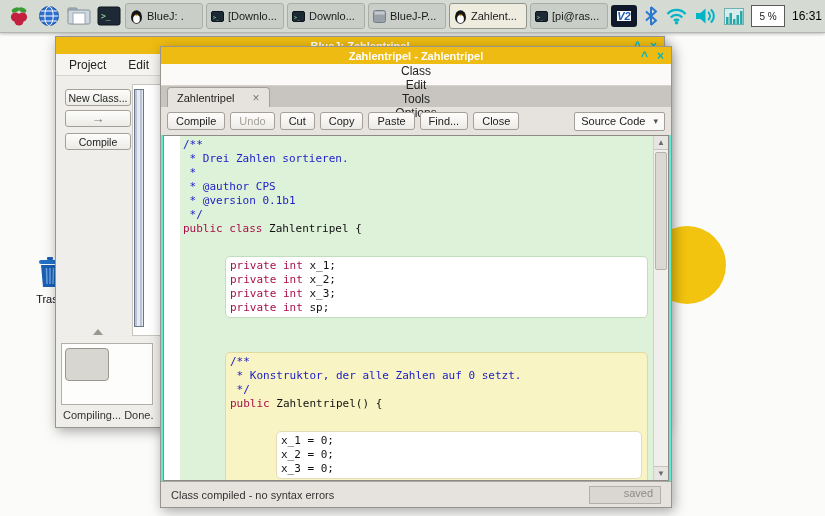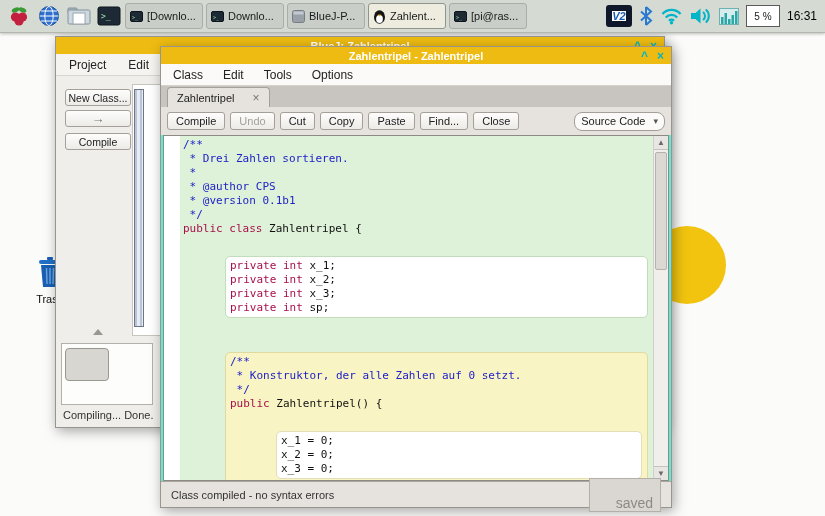--- a/index.html
+++ b/index.html
@@ -41,31 +41,31 @@
     background:repeating-linear-gradient(90deg,#b9c4d6 0 2px,#e8ecf2 2px 5px);}
   .bench-arrow{position:absolute;left:37px;top:253px;width:0;height:0;border-left:5px solid transparent;
     border-right:5px solid transparent;border-bottom:6px solid #9a978f;}
   .bench{position:absolute;left:5px;top:267px;width:92px;height:62px;background:#fdfdfc;border:1px solid #b3b0aa;}
   .bench-obj{position:absolute;left:3px;top:4px;width:44px;height:33px;background:#d8d6d1;border:1px solid #9a978f;border-radius:4px;}
   .mw-status{position:absolute;left:7px;top:333px;font-size:11px;color:#333;}
 
   
   #editor-window{left:160px;top:46px;width:512px;height:462px;z-index:20;background:#5eead4;}
   #editor-window .menubar{height:22px;background:#fbfaf8;border-bottom:1px solid #d5d2cc;display:flex;align-items:center;
-    gap:20px;padding:0 12px;font-size:12px;color:#222;}
+    padding:0 12px;font-size:12px;color:#222;flex-direction:column;}
   .menu-item{cursor:default;}
   .tabstrip{height:21px;background:#c8c5c0;display:flex;align-items:flex-end;padding-left:6px;}
   .tab{height:20px;background:#e6e3de;border:1px solid #a49f98;border-bottom:none;border-radius:4px 4px 0 0;
     display:flex;align-items:center;gap:18px;padding:0 9px;font-size:11px;color:#222;}
   .tab-close{color:#777;font-size:12px;line-height:1;}
   .toolbar{height:28px;background:#e6e3de;display:flex;align-items:center;padding:0 6px;gap:5px;}
   .tbtn{height:18px;padding:0 8px;font-size:11px;background:linear-gradient(#fefdfc,#edebe7);
     border:1px solid #a49f98;border-radius:3px;color:#222;display:flex;align-items:center;font-family:"Liberation Sans",sans-serif;}
   .tbtn.disabled{color:#a5a19a;}
-  .view-select{margin-left:auto;height:19px;min-width:88px;background:#fbfaf8;border:1px solid #a49f98;border-radius:8px;
+  .view-select{margin-left:auto;height:19px;min-width:88px;background:#fbfaf8;border:1px solid #a49f98;border-radius:2px;
     display:flex;align-items:center;gap:8px;padding:0 6px;font-size:11px;color:#222;}
   .view-select .caret{margin-left:auto;color:#555;font-size:9px;}
 
   .viewport{position:absolute;top:88px;left:2px;right:2px;bottom:26px;background:#fff;border:1px solid #8d8a84;overflow:hidden;}
   .gutter{position:absolute;left:0;top:0;bottom:0;width:16px;background:#fff;}
   .code-area{position:absolute;left:16px;top:0;right:15px;bottom:0;background:var(--scope-green,#ddf2d8);
     font-family:"DejaVu Sans Mono",monospace;font-size:11px;line-height:14px;padding:2px 0 0 3px;overflow:hidden;color:#111;}
   .cl{white-space:pre;height:14px;}
   .tk-cm{color:var(--comment-blue,#2121c8);}
   .tk-kw{color:var(--keyword-red,#a8104a);}
@@ -79,22 +79,22 @@
 
   .vscroll{position:absolute;right:0;top:0;bottom:0;width:15px;background:#f1efec;border-left:1px solid #d2cfca;}
   .sb-btn{position:absolute;left:0;width:14px;height:14px;display:flex;align-items:center;justify-content:center;
     font-size:8px;color:#6b6b6b;background:#e8e6e2;}
   .sb-up{top:0;border-bottom:1px solid #c6c3be;}
   .sb-down{bottom:0;border-top:1px solid #c6c3be;}
   .sb-thumb{position:absolute;left:1px;top:16px;width:12px;height:118px;background:#dcd9d4;border:1px solid #b5b2ad;border-radius:2px;}
 
   .statusbar{position:absolute;left:0;right:0;bottom:0;height:26px;background:#e6e3de;border-top:1px solid #aaa7a1;
     display:flex;align-items:center;padding:0 10px;font-size:11px;color:#333;}
-  .saved-box{margin-left:auto;width:72px;height:34px;background:#dad7d2;border:1px solid #b3b0aa;color:#8d8a84;
-    font-size:14px;display:flex;align-items:flex-end;justify-content:flex-end;padding:0 7px;}
+  .saved-box{margin-left:auto;width:72px;height:18px;background:#dad7d2;border:1px solid #b3b0aa;color:#8d8a84;
+    font-size:11px;display:flex;align-items:flex-start;justify-content:flex-end;padding:0 7px;}
 
   
   .trash{position:absolute;left:20px;top:256px;width:60px;text-align:center;z-index:1;}
   .trash-label{font-size:11px;color:#111;margin-top:1px;}
   .yellow-circle{position:absolute;left:648px;top:226px;width:78px;height:78px;border-radius:50%;
     background:var(--circle-yellow,#f2c40f);z-index:15;}
 </style>
 </head>
 <body>
 
@@ -124,20 +124,28 @@
       <rect x="6" y="7" width="12" height="11" fill="#ffffff" stroke="#9aa7b0"></rect>
     </svg>
   </span>
   <span class="launcher">
     <svg width="24" height="20" viewBox="0 0 24 20">
       <rect x="1" y="1" width="22" height="18" rx="2" fill="#1d2a35" stroke="#0c141c"></rect>
       <text x="4" y="13" font-size="8" fill="#9fe0a0" font-family="DejaVu Sans Mono, monospace">&gt;_</text>
     </svg>
   </span>
 
+  <span class="taskbtn">
+    <svg width="13" height="15" viewBox="0 0 13 15">
+      <ellipse cx="6.5" cy="8" rx="5.5" ry="6.8" fill="#151515"></ellipse>
+      <ellipse cx="6.5" cy="10" rx="3.4" ry="4.1" fill="#fff"></ellipse>
+      <polygon points="5,5.5 8,5.5 6.5,7.5" fill="#f0a020"></polygon>
+    </svg>
+    <span>BlueJ: .</span>
+  </span>
   <span class="taskbtn">
     <svg width="13" height="11" viewBox="0 0 13 11">
       <rect x="0.5" y="0.5" width="12" height="10" rx="1.5" fill="#1d2a35" stroke="#0c141c"></rect>
       <text x="2" y="8" font-size="5" fill="#9fe0a0" font-family="DejaVu Sans Mono, monospace">&gt;_</text>
     </svg>
     <span>[Downlo...</span>
   </span>
   <span class="taskbtn">
     <svg width="13" height="11" viewBox="0 0 13 11">
       <rect x="0.5" y="0.5" width="12" height="10" rx="1.5" fill="#1d2a35" stroke="#0c141c"></rect>

